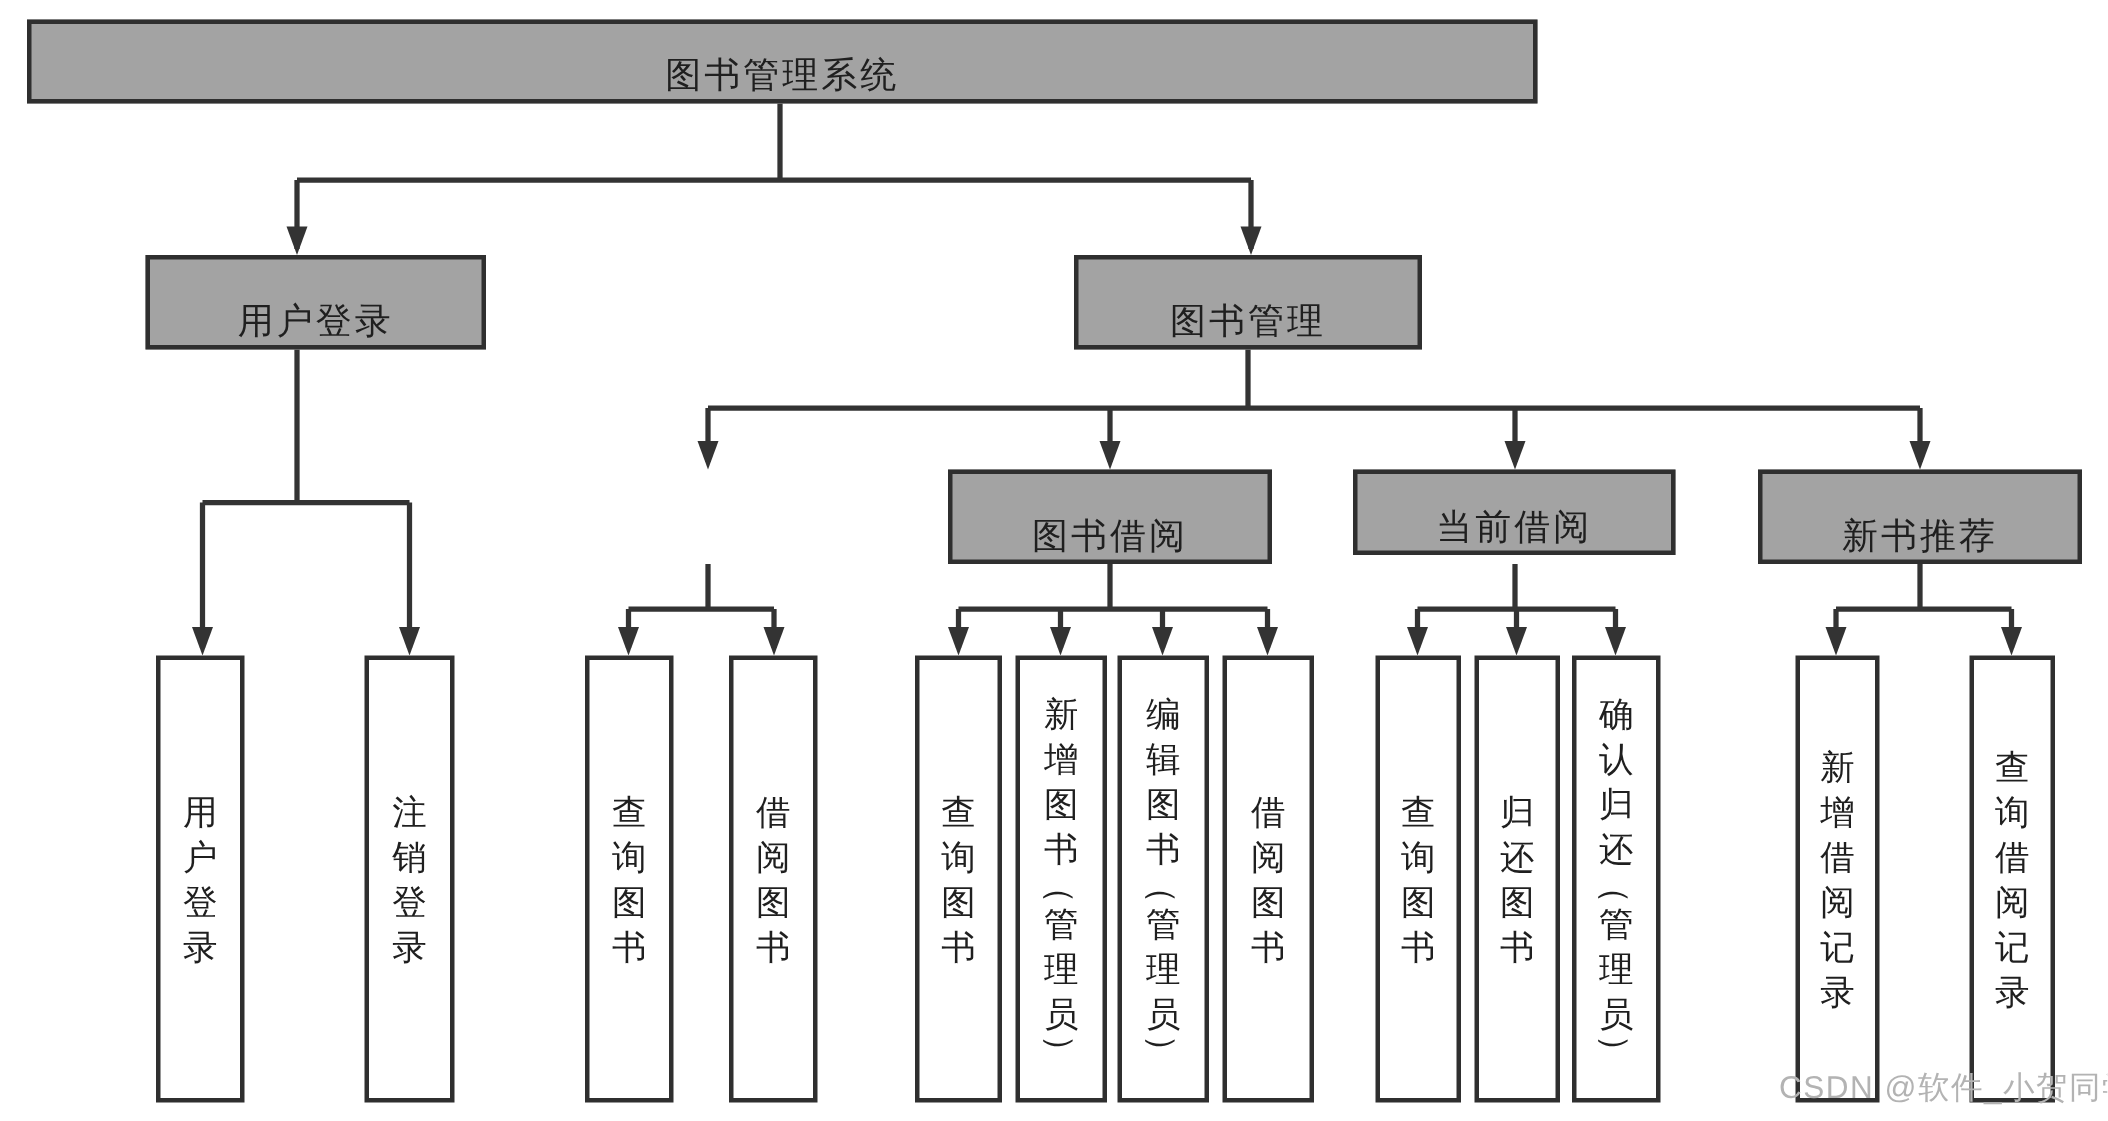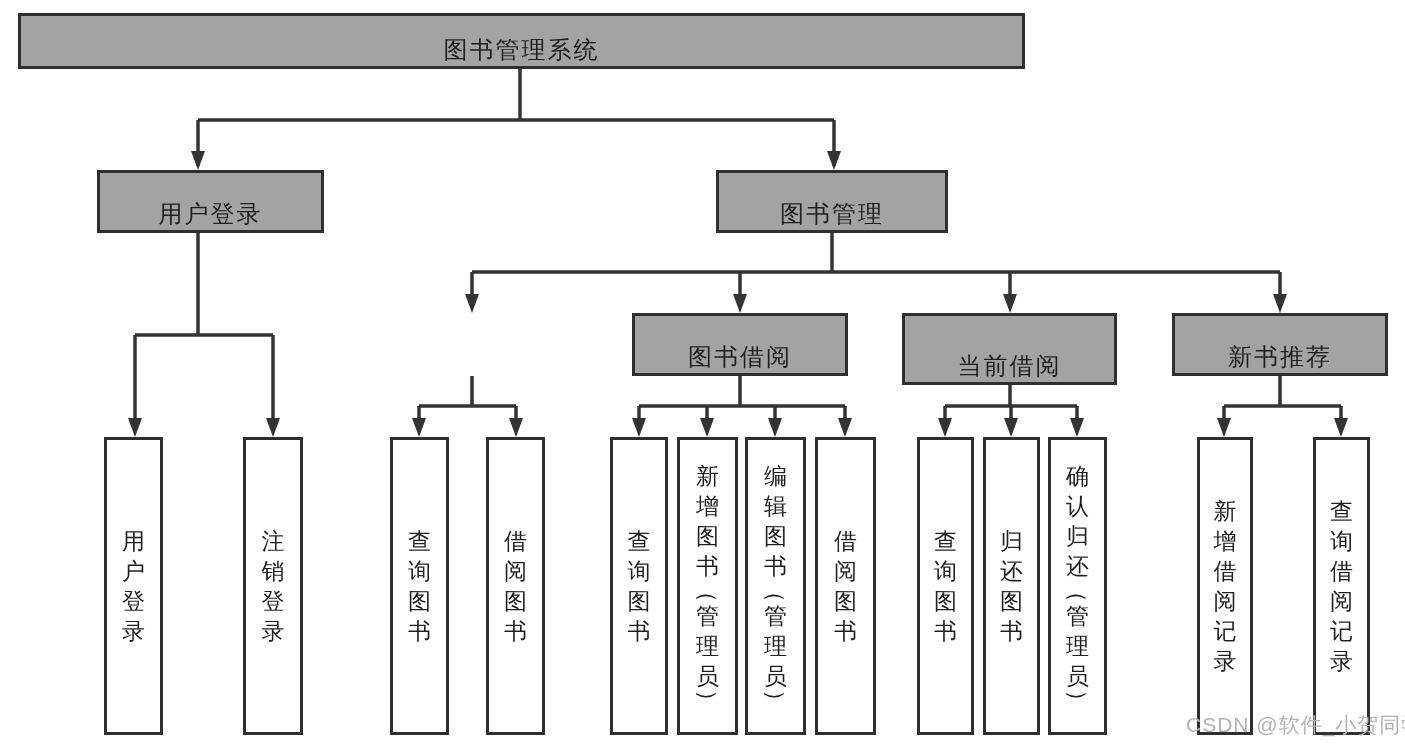--- a/index.html
+++ b/index.html
@@ -124,21 +124,21 @@
   <div class="hbox" style="left:97px; top:170px; width:227px; height:63px;">
     <span>用户登录</span>
   </div>
   <div class="hbox" style="left:716px; top:170px; width:232px; height:63px;">
     <span>图书管理</span>
   </div>
 
   <div class="hbox" style="left:632px; top:313px; width:216px; height:63px;">
     <span>图书借阅</span>
   </div>
-  <div class="hbox" style="left:902px; top:313px; width:215px; height:72px;">
+  <div class="hbox" style="left:902px; top:313px; width:215px; height:57px;">
     <span>当前借阅</span>
   </div>
   <div class="hbox" style="left:1172px; top:313px; width:216px; height:63px;">
     <span>新书推荐</span>
   </div>
 
   <div class="vbox" style="left:104px; width:59px;">
     <div class="vlabel">
         <span class="vchar">用</span>
         <span class="vchar">户</span>

